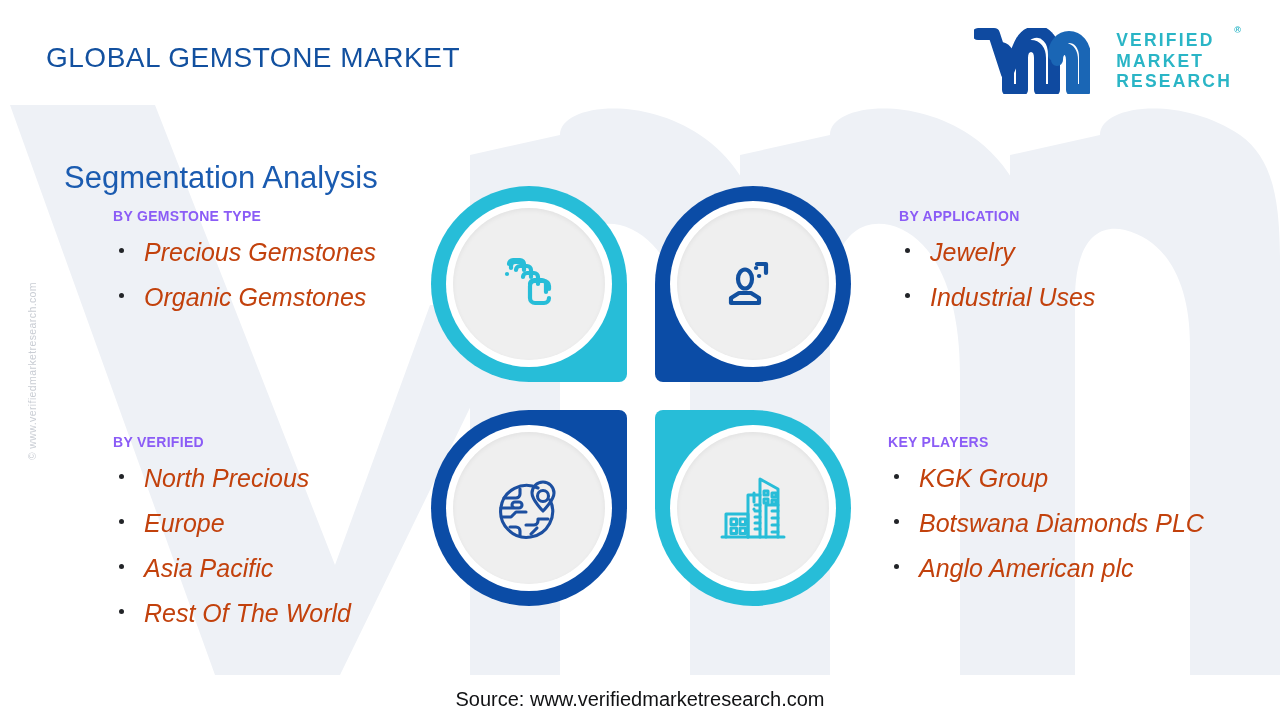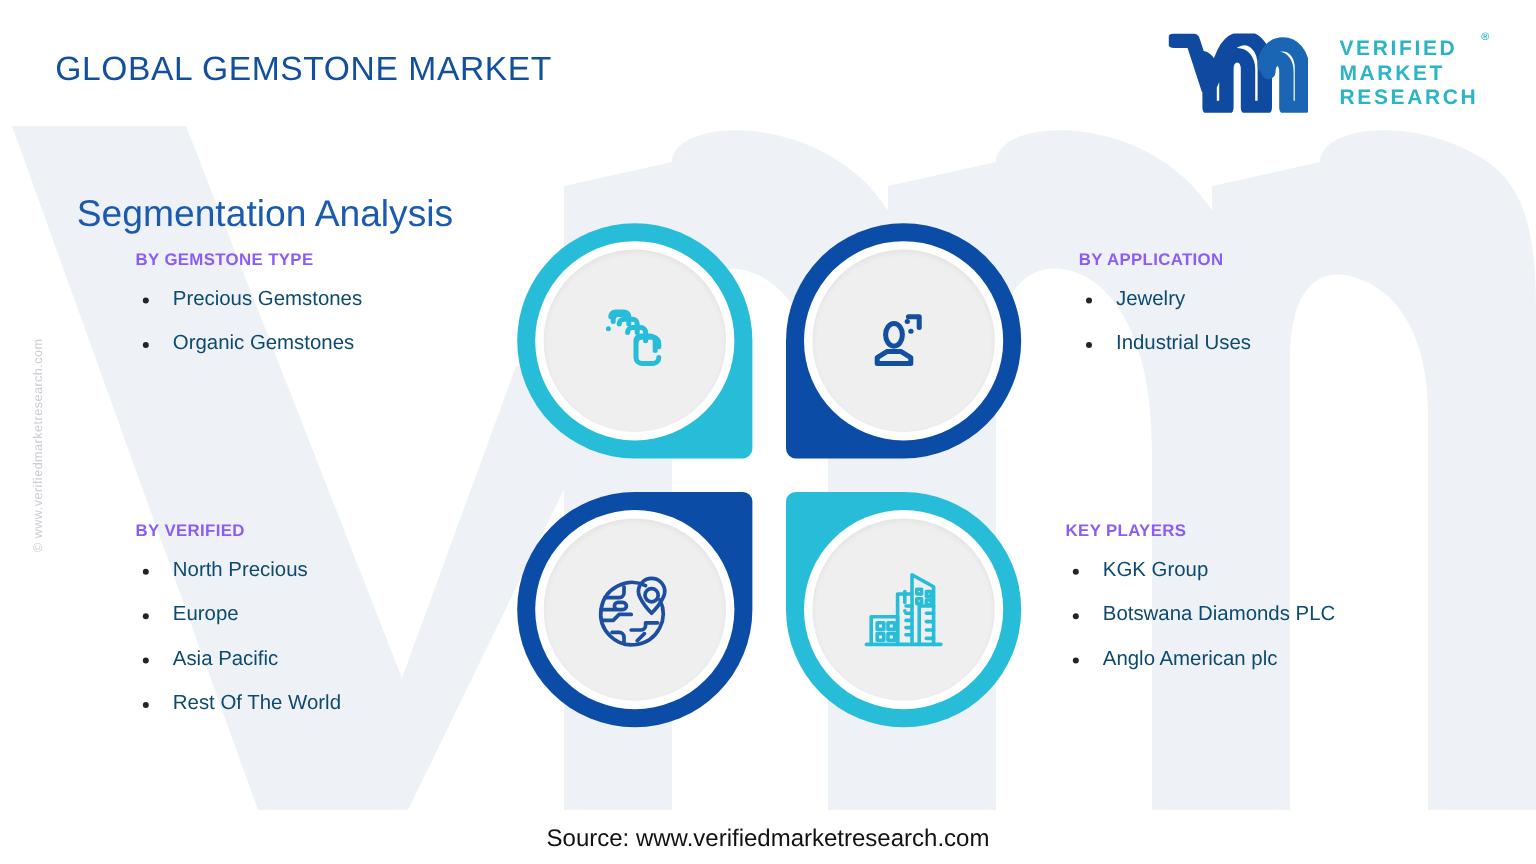--- a/index.html
+++ b/index.html
@@ -111,25 +111,26 @@
     white-space: nowrap;
   }
   .segment ul {
     margin: 0;
     padding: 0;
     list-style: none;
   }
   .segment li {
     position: relative;
     padding-left: 31px;
-    font-size: 17px;
-    color: #0c4a6e;
+    font-size: 25px;
+    color: #c2410c;
     line-height: 1;
     margin-top: 20px;
     white-space: nowrap;
+    font-style: italic;
   }
   .segment li:first-child { margin-top: 16px; }
   .segment li::before {
     content: "";
     position: absolute;
     left: 6px;
     top: 8px;
     width: 5px;
     height: 5px;
     border-radius: 50%;

